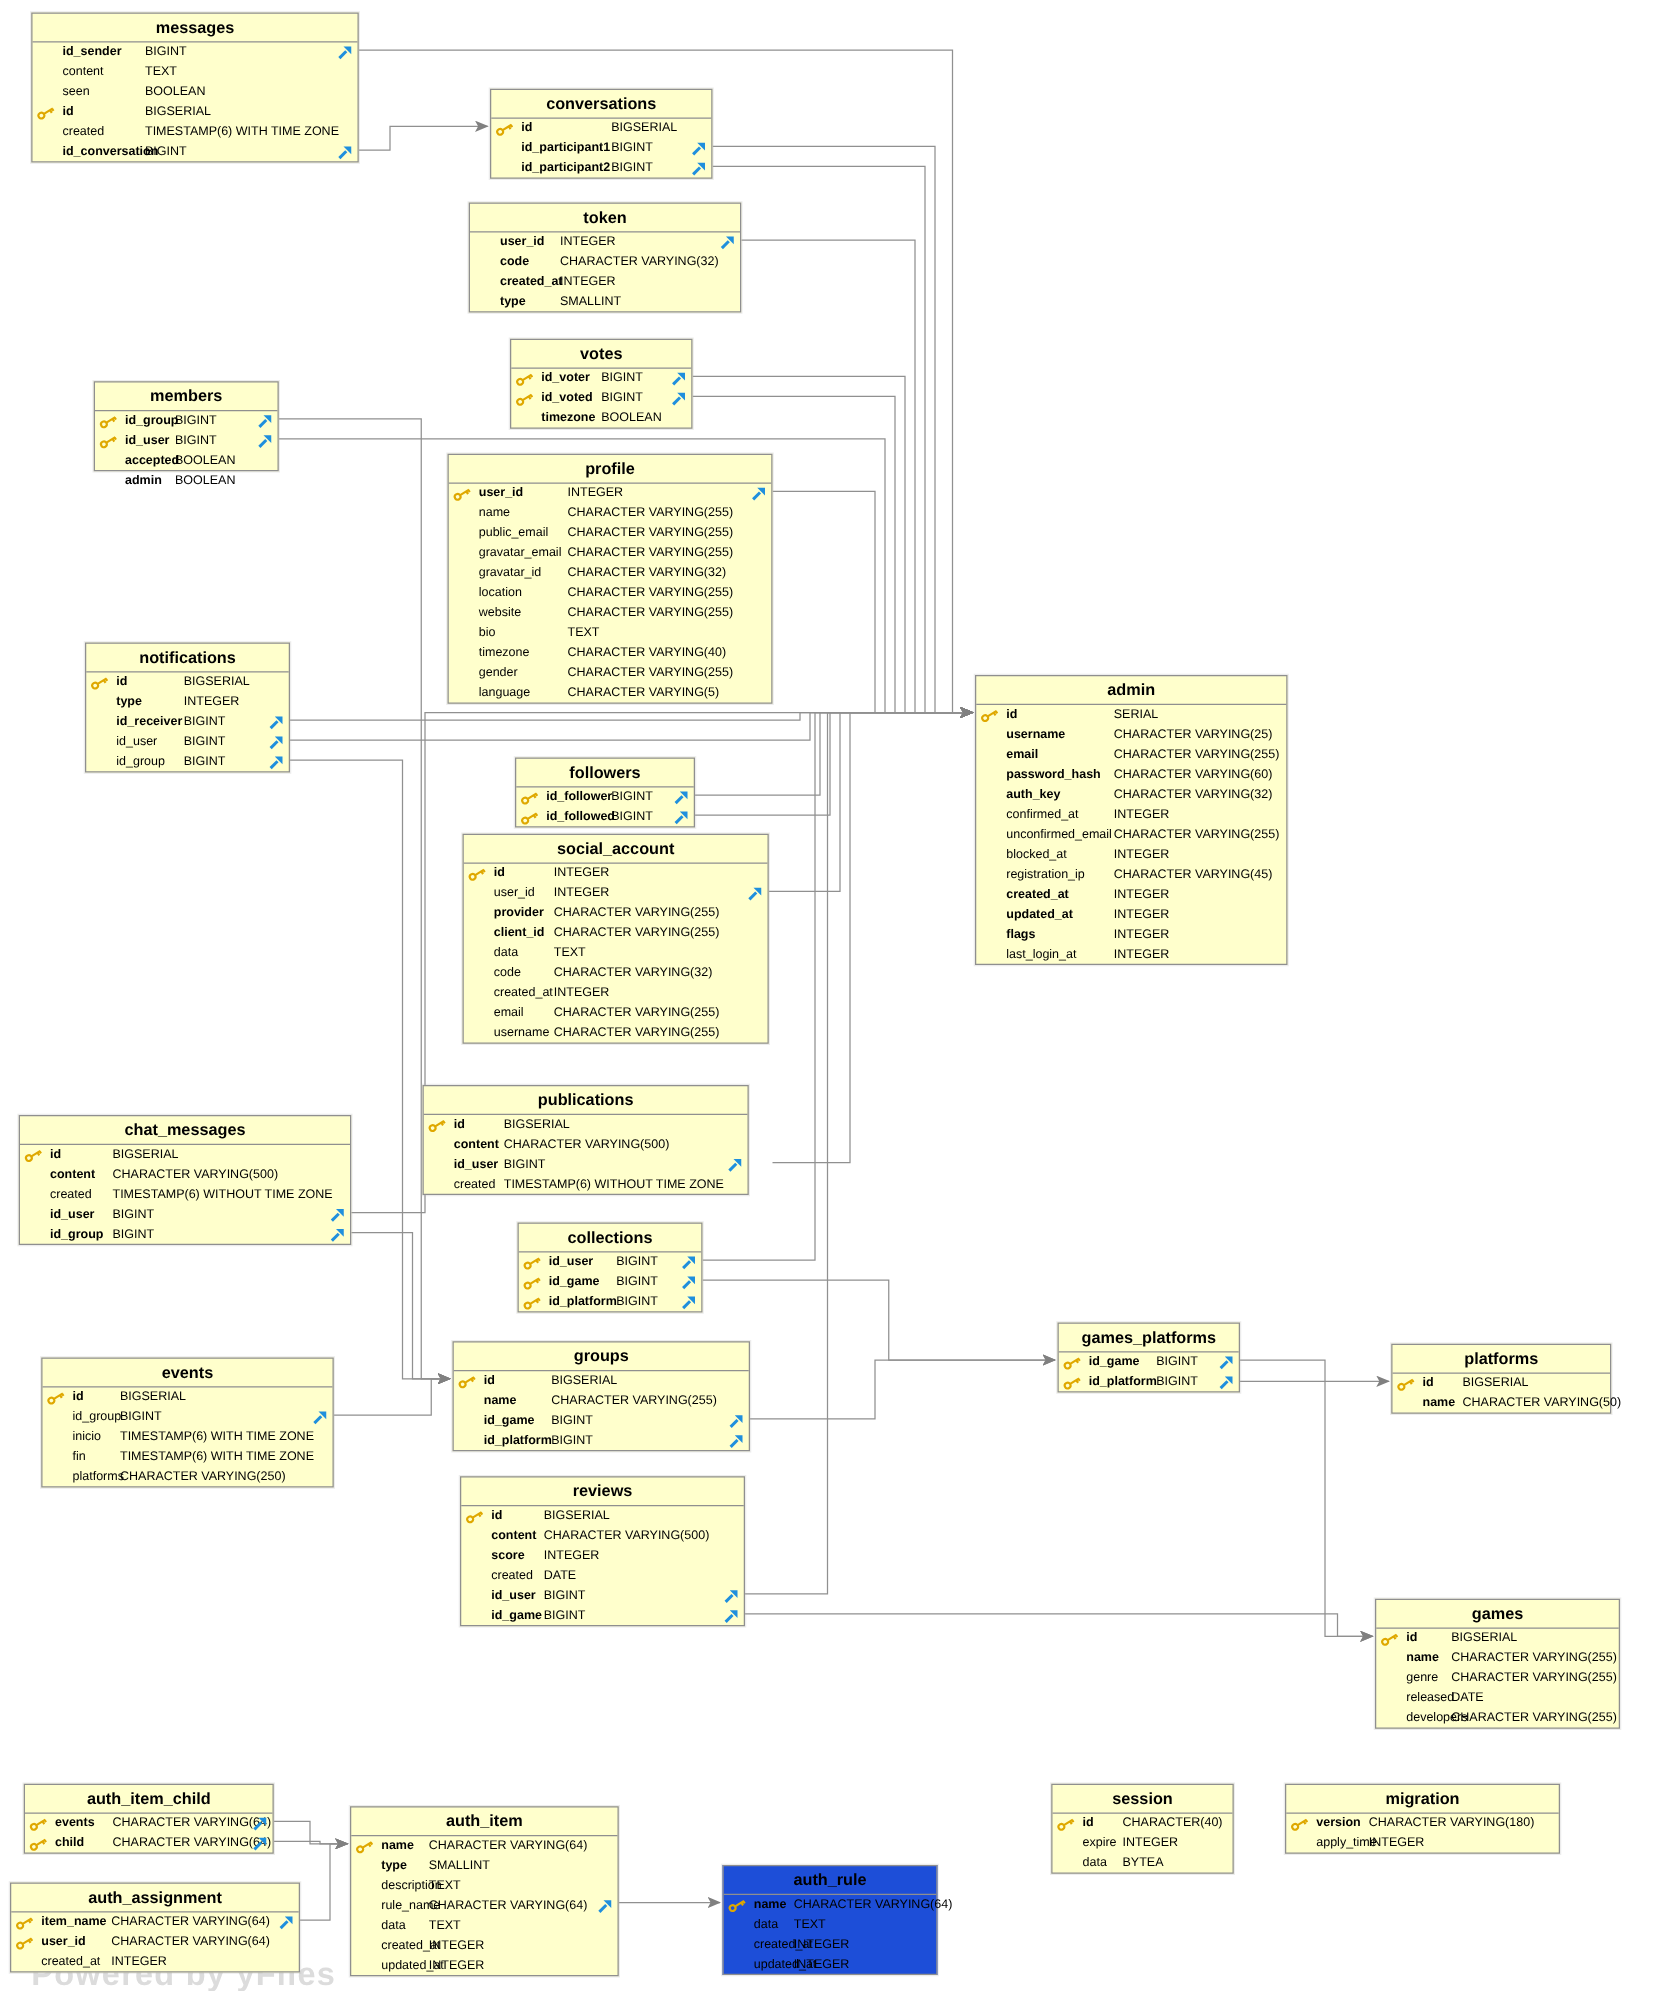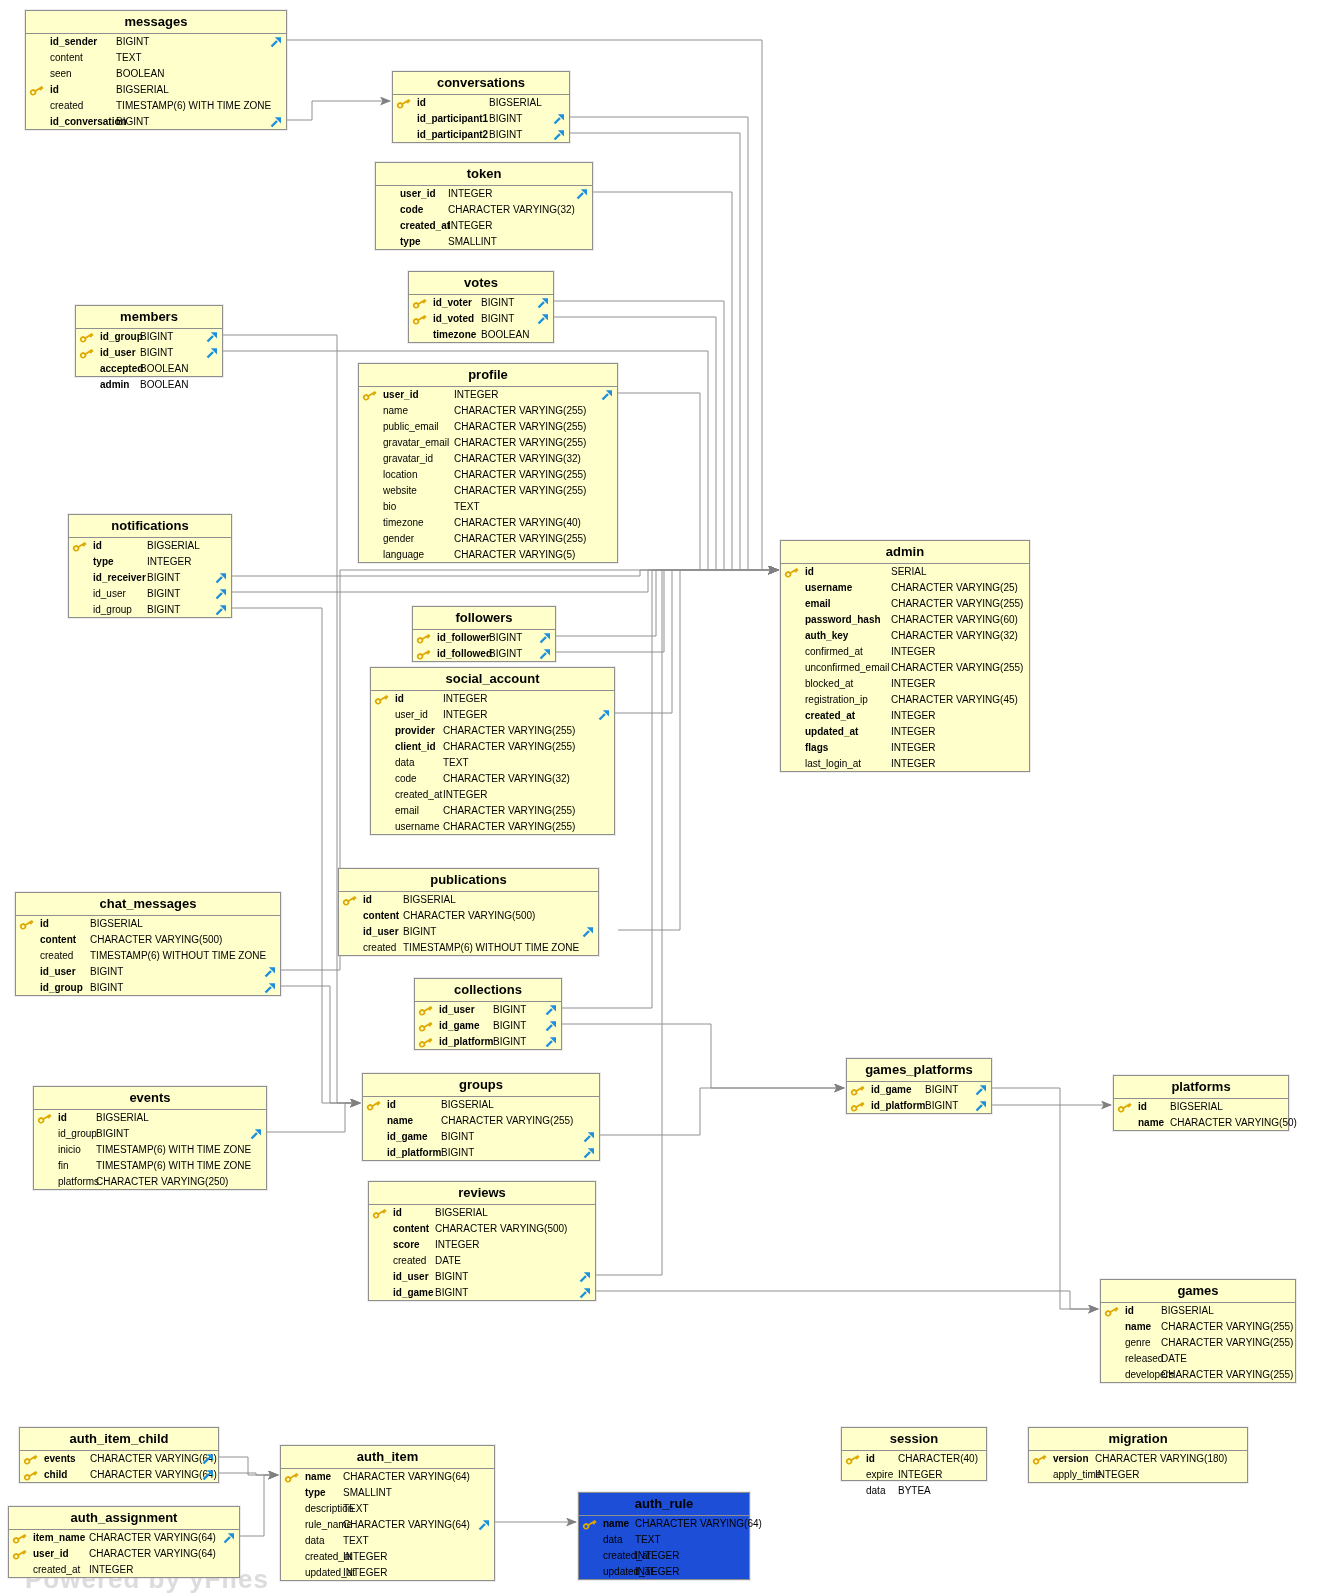--- a/index.html
+++ b/index.html
@@ -887,21 +887,21 @@
       </div>
       <div class="row">
         <span class="cname">created_at</span>
         <span class="ctype" style="left:56px">INTEGER</span>
       </div>
       <div class="row">
         <span class="cname">updated_at</span>
         <span class="ctype" style="left:56px">INTEGER</span>
       </div>
     </div>
-    <div class="tbl" style="left: 841px; top: 1427px; width: 146px; height: 54px; background: rgb(255, 255, 204); border-color: rgb(143, 143, 143);">
+    <div class="tbl" style="left: 841px; top: 1427px; width: 146px; height: 72px; background: rgb(255, 255, 204); border-color: rgb(143, 143, 143);">
       <div class="tbl-title">session</div>
       <div class="row">
         <span class="pkicon"><svg width="16" height="14" viewBox="0 0 16 14">
   <g transform="rotate(-32 8 7)" fill="none" stroke="#dfa800" stroke-width="1.7">
     <circle cx="3.4" cy="7" r="2.3"></circle>
     <path d="M5.8 7 H14.2 M11.6 7 V9.6 M13.6 7 V9"></path>
   </g>
           </svg></span>
         <span class="cname b">id</span>
         <span class="ctype" style="left:56px">CHARACTER(40)</span>

